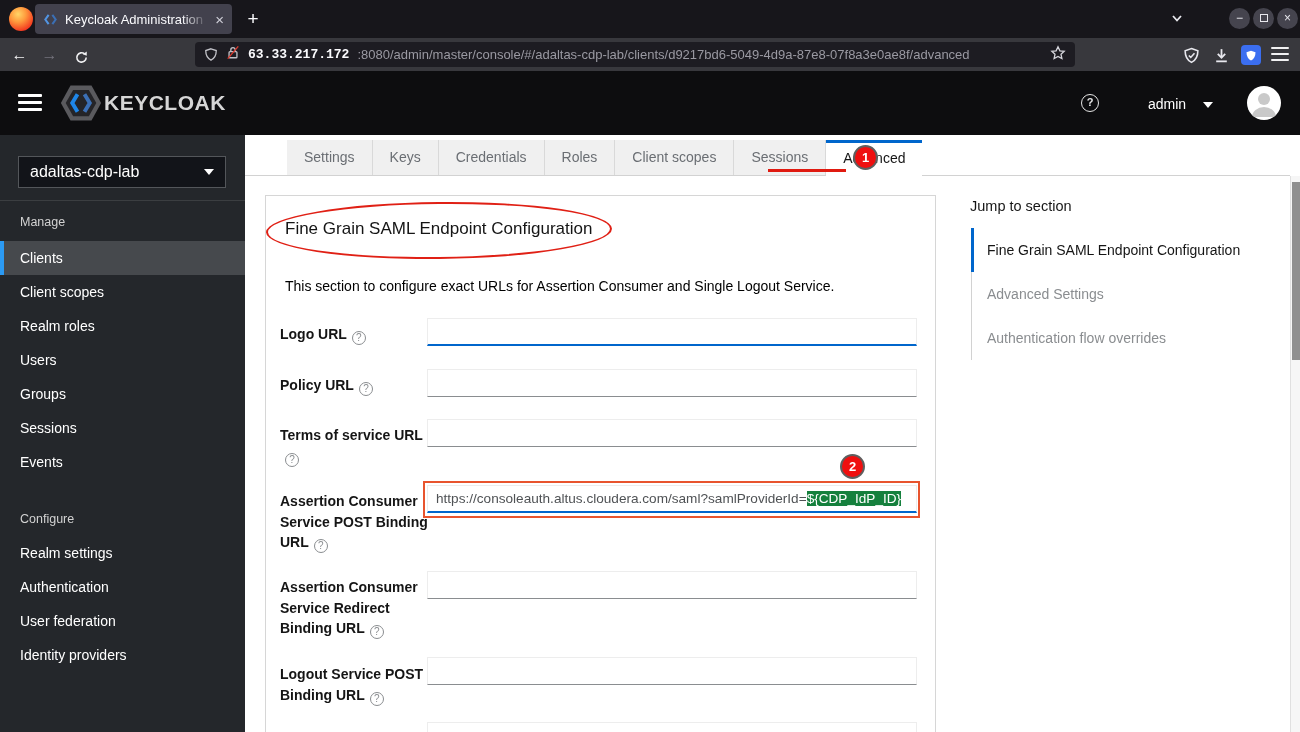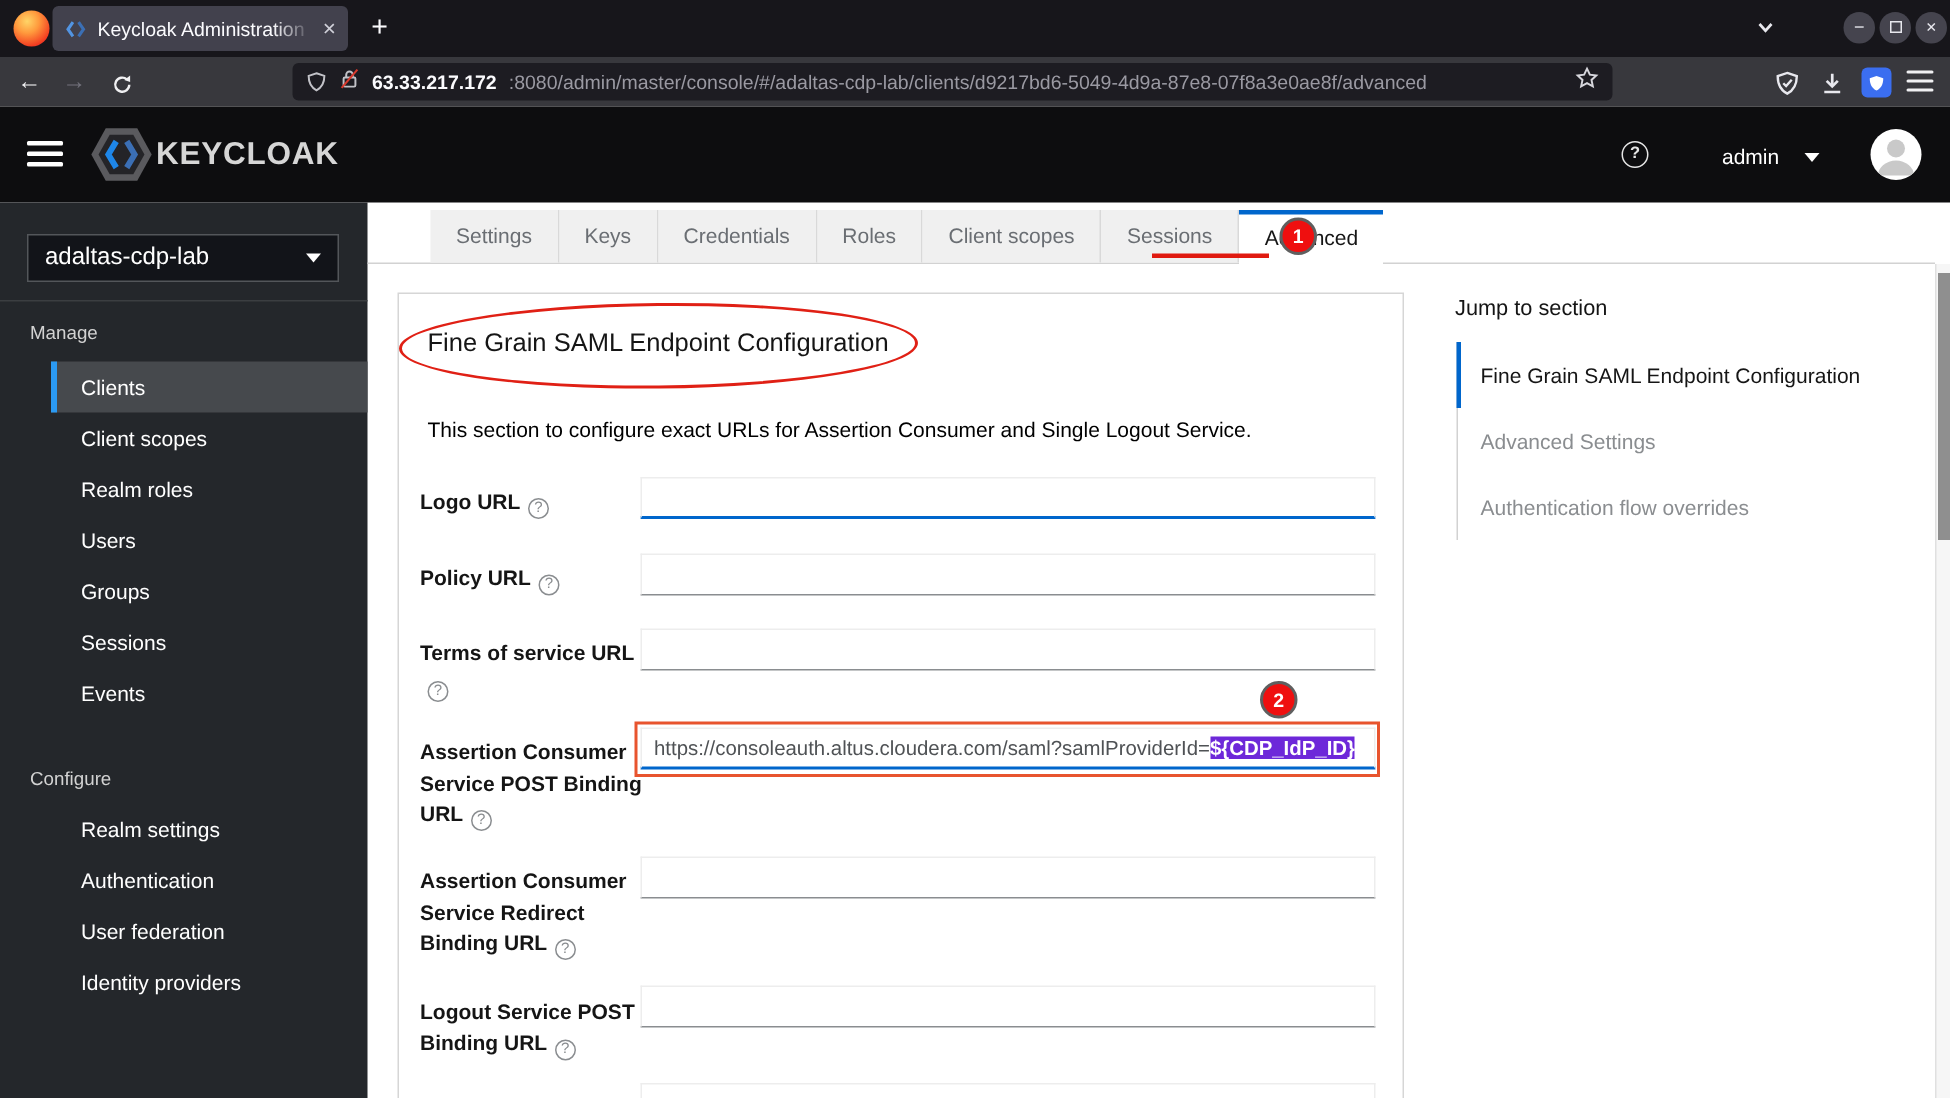--- a/index.html
+++ b/index.html
@@ -29,21 +29,21 @@
 
   
   .toolbar { position:absolute; left:0; top:38px; width:1300px; height:33px; background:#38383d; }
   .nav-btn { position:absolute; top:3px; width:27px; height:27px; text-align:center; line-height:27px;
              font-size:16px; color:#f0f0f2; border-radius:4px; }
   .nav-back { left:6px; }
   .nav-fwd { left:36px; color:#73727c; }
   .nav-reload { left:68px; padding-top:5px; }
   .urlbar { position:absolute; left:195px; top:4px; width:880px; height:25px; background:#1d1c22;
             border-radius:4px; display:flex; align-items:center; padding:0 9px; gap:8px; }
-  .url-host { color:#fbfbfe; font-size:13px; font-weight:bold; white-space:nowrap; }
+  .url-host { color:#fbfbfe; font-size:13px; font-weight:bold; white-space:nowrap;font-family:Liberation Mono, monospace; }
   .url-path { color:#989festa0; color:#9a99a2; font-size:13px; white-space:nowrap; overflow:hidden; flex:1; }
   .url-star { margin-left:auto; }
   .tb-right-icon { position:absolute; top:6px; width:22px; height:22px; display:flex; align-items:center; justify-content:center; }
   .ext-blue { background:#3b6ef0; border-radius:4px; width:20px; height:20px; top:7px; }
   .hamb-fx { position:absolute; left:1271px; top:9px; width:18px; height:14px; display:flex; flex-direction:column; justify-content:space-between; }
   .hamb-fx i { height:2px; background:#f0f0f2; border-radius:1px; }
 
   
   .masthead { position:absolute; left:0; top:71px; width:1300px; height:64px; background:#0d0d0f; }
   .kc-hamb { position:absolute; left:18px; top:23px; width:24px; height:17px; display:flex; flex-direction:column; justify-content:space-between; }
@@ -65,21 +65,21 @@
   .realm-name { color:#fff; font-size:16px; flex:1; }
   .realm-caret { width:0; height:0; border-left:5px solid transparent; border-right:5px solid transparent;
                  border-top:6px solid #fff; }
   .side-divider { position:absolute; left:0; top:65px; width:245px; height:1px; background:#3b3e41; }
   .nav-group-label { position:absolute; left:20px; color:#d2d2d2; font-size:12.5px; }
   .g-manage { top:80px; }
   .g-configure { top:377px; }
   .side-nav { position:absolute; left:0; width:245px; list-style:none; }
   .nav-manage { top:106px; }
   .nav-configure { top:401px; }
-  .side-nav li { height:34px; line-height:34px; padding-left:20px; color:#fff; font-size:14px; cursor:default;margin-left:34px; }
+  .side-nav li { height:34px; line-height:34px; padding-left:20px; color:#fff; font-size:14px; cursor:default; }
   .side-nav li.active { background:#46494d; border-left:4px solid #2b9af3; padding-left:16px; }
 
   
   .tabline { position:absolute; left:245px; top:175px; width:1045px; height:1px; background:#d2d2d2; }
   .tabs { position:absolute; left:287px; top:140px; display:flex; }
   .tab { height:35px; line-height:35px; padding:0 17px; background:#f0f0f0; color:#6a6e73; font-size:14px;
          border-right:1px solid #d9d9d9; cursor:default; }
   .tab:last-of-type { border-right:none; }
   .tab.active { position:relative; height:36px; background:#fff; color:#151515;
                 border-top:3px solid #0066cc; line-height:31px; border-right:none; }
@@ -91,21 +91,21 @@
   .section-desc { position:absolute; left:285px; top:278px; font-size:14px; color:#000000; }
   .f-label { position:absolute; left:280px; width:154px; font-size:14px; font-weight:bold; color:#151515;
              line-height:20.5px; }
   .help-dot { display:inline-block; width:14px; height:14px; border:1px solid #8a8d90; border-radius:50%;
               color:#8a8d90; font-size:10px; line-height:12px; text-align:center; font-weight:normal;
               vertical-align:-2px; margin-left:5px; }
   .f-input { position:absolute; left:427px; width:490px; height:28px; background:#fff;
              border:1px solid #ededed; border-bottom:1px solid #8a8d90; font-size:13.6px; color:#4f5255;
              display:flex; align-items:center; padding:12px 8px; white-space:nowrap; overflow:hidden; }
   .f-input.focused { border-bottom:2px solid #0066cc; }
-  .hl { background:#6d28d9; color:#fff;font-weight:bold; }
+  .hl { background:#15803d; color:#fff; }
 
   
   .jump-title { position:absolute; left:970px; top:198px; font-size:14.5px; color:#151515; }
   .jump-list { position:absolute; left:971px; top:228px; width:312px; list-style:none;
                border-left:1px solid #d2d2d2; }
   .jump-list li { position:relative; padding:14px 0 14px 15px; font-size:14px; color:#8a8d90; cursor:default; }
   .jump-list li.active { color:#151515; }
   .jump-list li.active::before { content:""; position:absolute; left:-1px; top:0; bottom:0; width:3px;
                                  background:#0066cc; }
 

